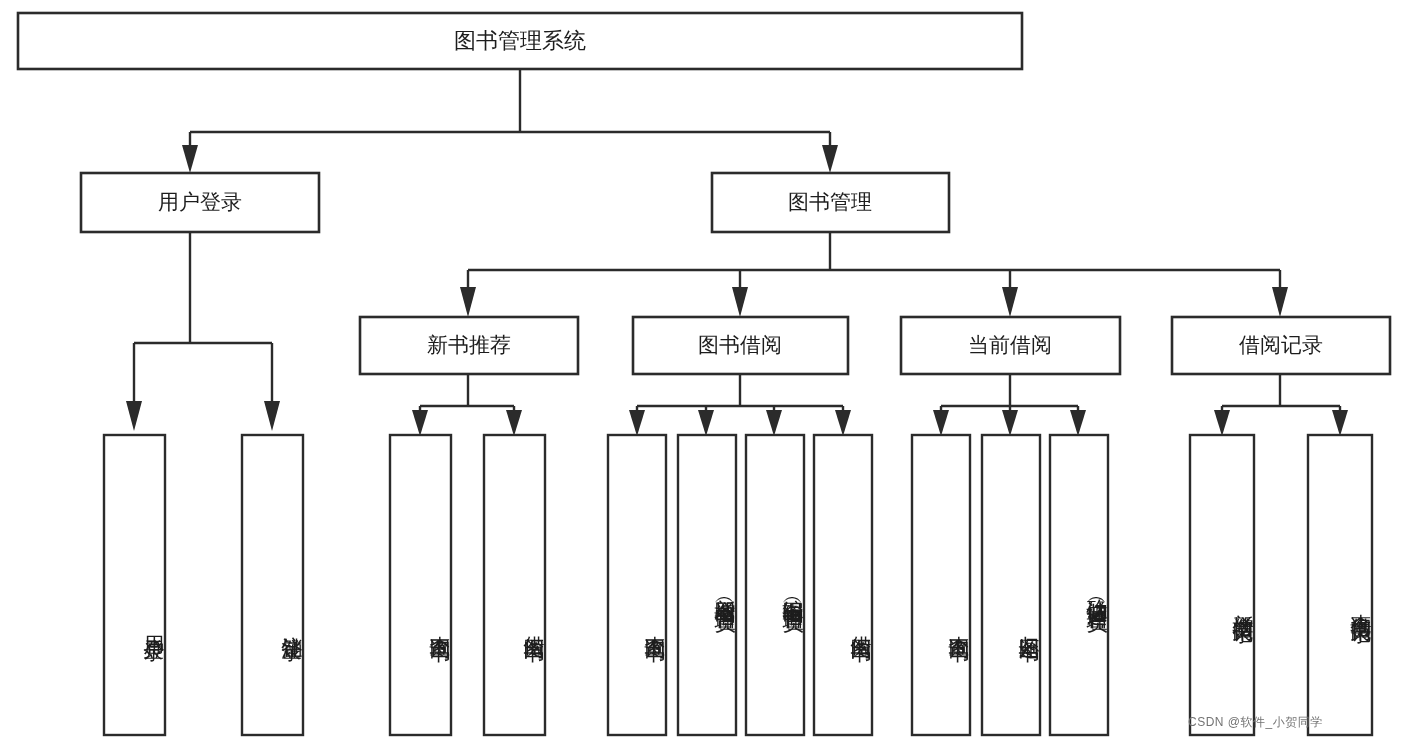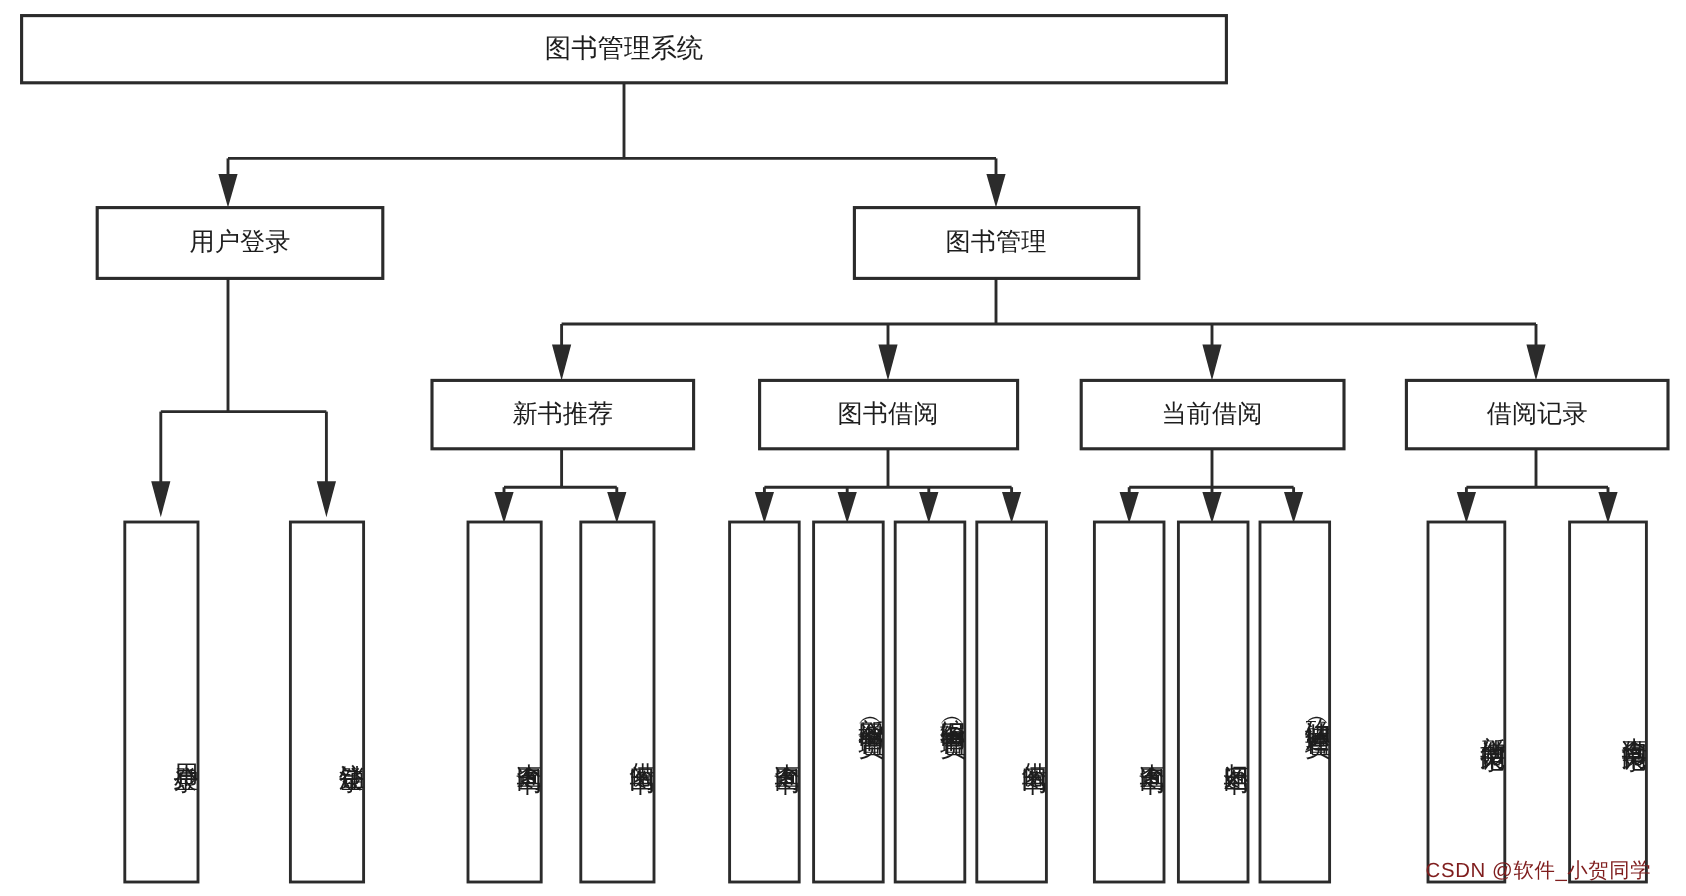--- a/index.html
+++ b/index.html
@@ -67,22 +67,22 @@
     letter-spacing: 2px;
     display: flex;
     align-items: flex-start;
     justify-content: center;
     white-space: nowrap;
     pointer-events: none;
   }
   .watermark {
     position: absolute;
     font-family: "Liberation Sans", sans-serif;
-    font-size: 17px;
-    color: #7f1d1d;
+    font-size: 12px;
+    color: #737373;
     white-space: nowrap;
     left: 1188px;
     top: 714px;
     letter-spacing: 0.5px;
   }
 </style>
 </head>
 <body>
 
 <div id="diagram-root">

